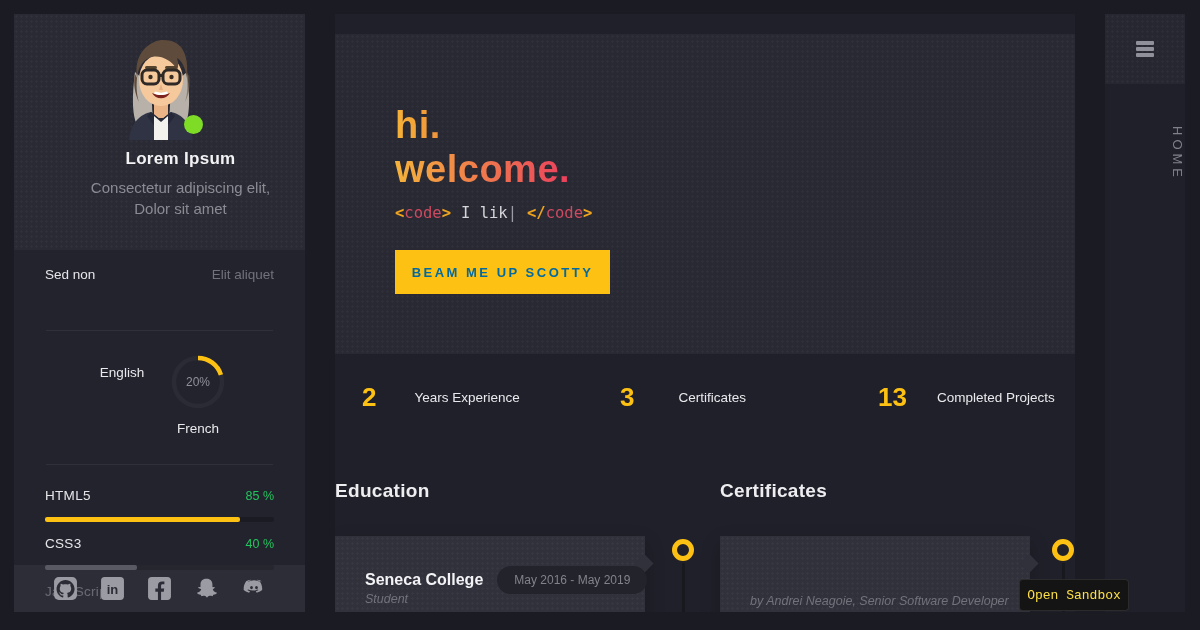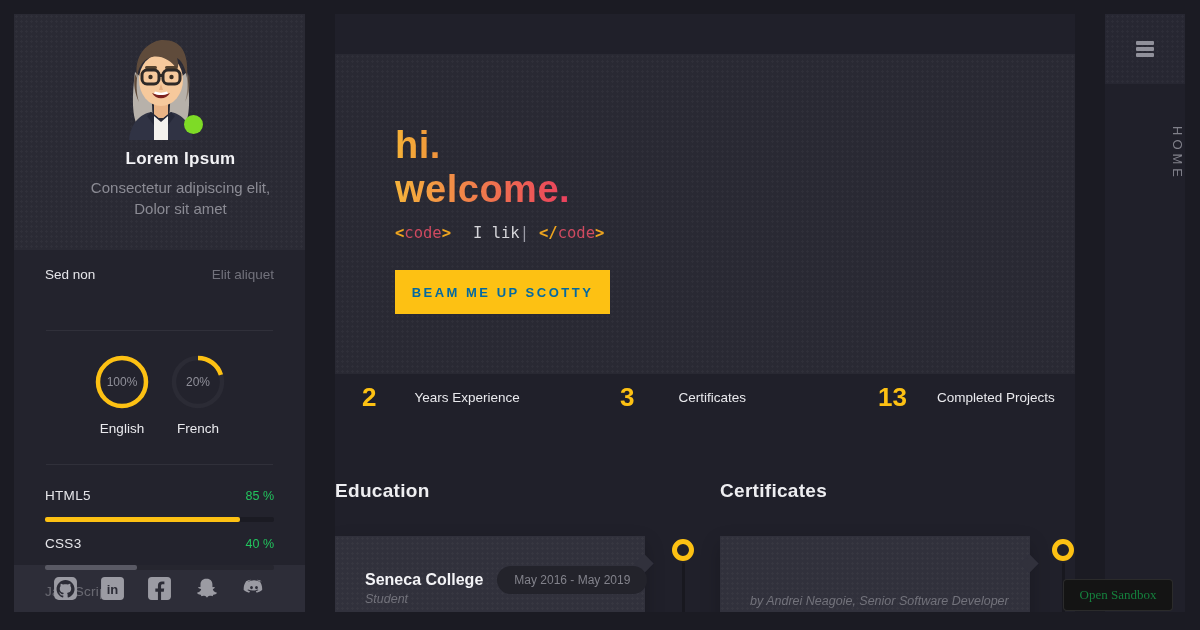--- a/index.html
+++ b/index.html
@@ -81,37 +81,37 @@
   }
   .social-icon { width: 26px; height: 26px; display: flex; align-items: center; justify-content: center; }
   .social-icon svg { display: block; }
 
   
   .main {
     position: absolute; left: 335px; top: 14px; width: 740px; height: 598px;
     background: #20202a; overflow: hidden;
   }
   .hero {
-    position: absolute; left: 0; top: 40px; width: 832px; height: 320px;
+    position: absolute; left: 0; top: 20px; width: 832px; height: 320px;
     background-color: #292933;
   }
   .hero-line { position: absolute; left: 60px; font-size: 38px; font-weight: bold; letter-spacing: 0.5px; }
   .hero-line-1 { top: 70px;
     background: linear-gradient(90deg, var(--hero-line1-from,#f6b237), var(--hero-line1-to,#f0923c));
     -webkit-background-clip: text; background-clip: text; color: transparent; }
   .hero-line-2 { top: 114px;
     background: linear-gradient(90deg, var(--hero-line2-from,#f5b33b), var(--hero-line2-to,#ea3f5e));
     -webkit-background-clip: text; background-clip: text; color: transparent; }
   .code-line {
     position: absolute; left: 60px; top: 170px;
     font-family: "DejaVu Sans Mono", monospace; font-size: 15.5px; color: #d6d6da;
   }
   .code-bracket { color: var(--code-bracket, #efa51f); font-weight: bold; }
   .code-word { color: var(--code-word, #cf4a60); }
-  .typed { color: #d6d6da; margin-left: 22px; }
+  .typed { color: #d6d6da; margin-left: 10px; }
   .caret { color: #9c9ca6; margin-right: 10px; }
   .cta-button {
     position: absolute; left: 60px; top: 216px; width: 215px; height: 44px;
     background: var(--accent, #fdc113); border: none; cursor: pointer;
     font-family: "Liberation Sans", sans-serif; font-size: 13px; font-weight: bold;
     letter-spacing: 2.5px; color: #0369a1;
   }
 
   .stats { position: absolute; left: 0; top: 368px; width: 740px; height: 50px; }
   .stat { position: absolute; display: flex; align-items: center; }
@@ -175,23 +175,23 @@
   .home-label {
     position: absolute; left: 0; top: 104px; width: 80px; text-align: center;
     writing-mode: vertical-rl; text-orientation: mixed;
     margin: 0 auto; height: 70px;
     font-size: 13px; letter-spacing: 4px; color: #80808a;
     display: flex; justify-content: center;
   }
 
   
   .open-sandbox {
-    position: absolute; left: 1063px; top: 579px; width: 110px; height: 32px;
-    background: #141414; color: #15803d; border: 1px solid rgba(255,255,255,0.10);
-    border-radius: 4px; font-family: Liberation Serif, serif; font-size: 13px;
+    position: absolute; left: 1019px; top: 579px; width: 110px; height: 32px;
+    background: #141414; color: #fde047; border: 1px solid rgba(255,255,255,0.10);
+    border-radius: 4px; font-family: Liberation Mono, monospace; font-size: 13px;
     display: flex; align-items: center; justify-content: center; cursor: pointer; z-index: 9;
   }
 </style>
 </head>
 <body>
 
 <div id="stage">
 
   <aside class="sidebar">
     <div class="profile-top textured">
@@ -241,27 +241,20 @@
       <div class="info-row">
         <span class="info-label">Sed non</span>
         <span class="info-value">Elit aliquet</span>
       </div>
     </div>
 
     <div class="divider divider-1"></div>
 
     <div class="langs">
       <div class="lang lang-0">
-        <div class="ring-box">
-          <svg class="ring" width="56" height="56" viewBox="0 0 56 56">
-            <circle class="ring-track" cx="28" cy="28" r="24"></circle>
-            <circle class="ring-fill" cx="28" cy="28" r="24" style="stroke-dasharray: 150.796, 150.796;"></circle>
-          </svg>
-          <div class="ring-label">100%</div>
-        </div>
         <div class="lang-name">English</div>
       </div>
       <div class="lang lang-1">
         <div class="ring-box">
           <svg class="ring" width="56" height="56" viewBox="0 0 56 56">
             <circle class="ring-track" cx="28" cy="28" r="24"></circle>
             <circle class="ring-fill" cx="28" cy="28" r="24" style="stroke-dasharray: 30.1593, 150.796;"></circle>
           </svg>
           <div class="ring-label">20%</div>
         </div>

